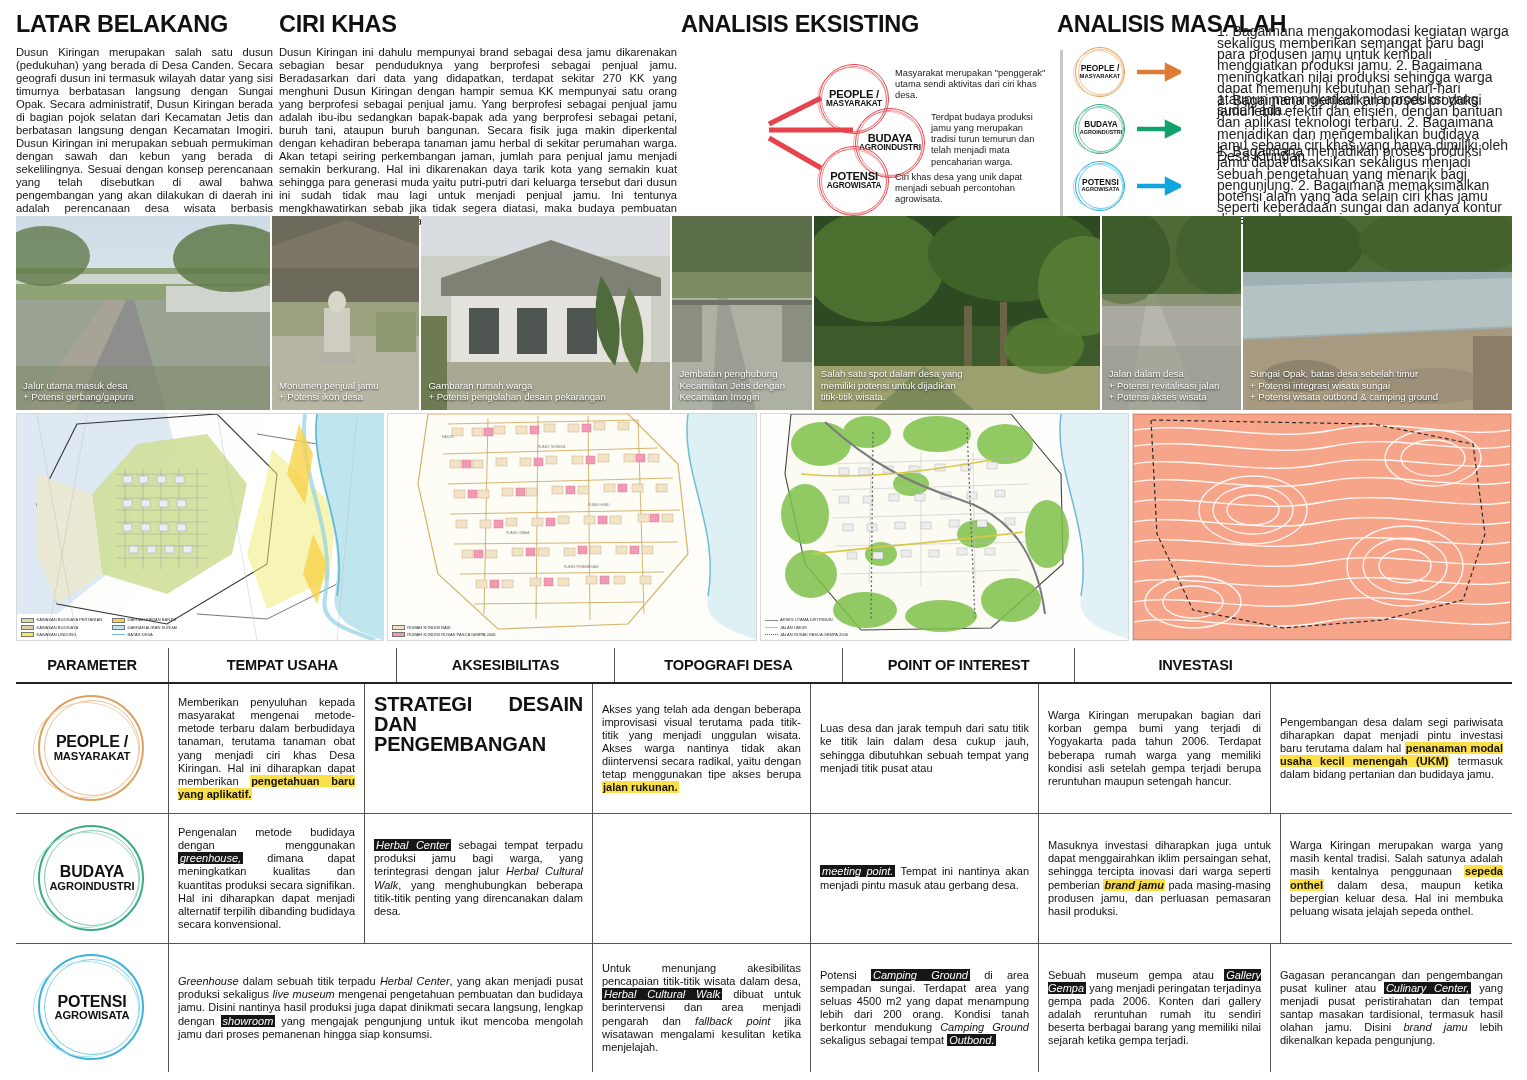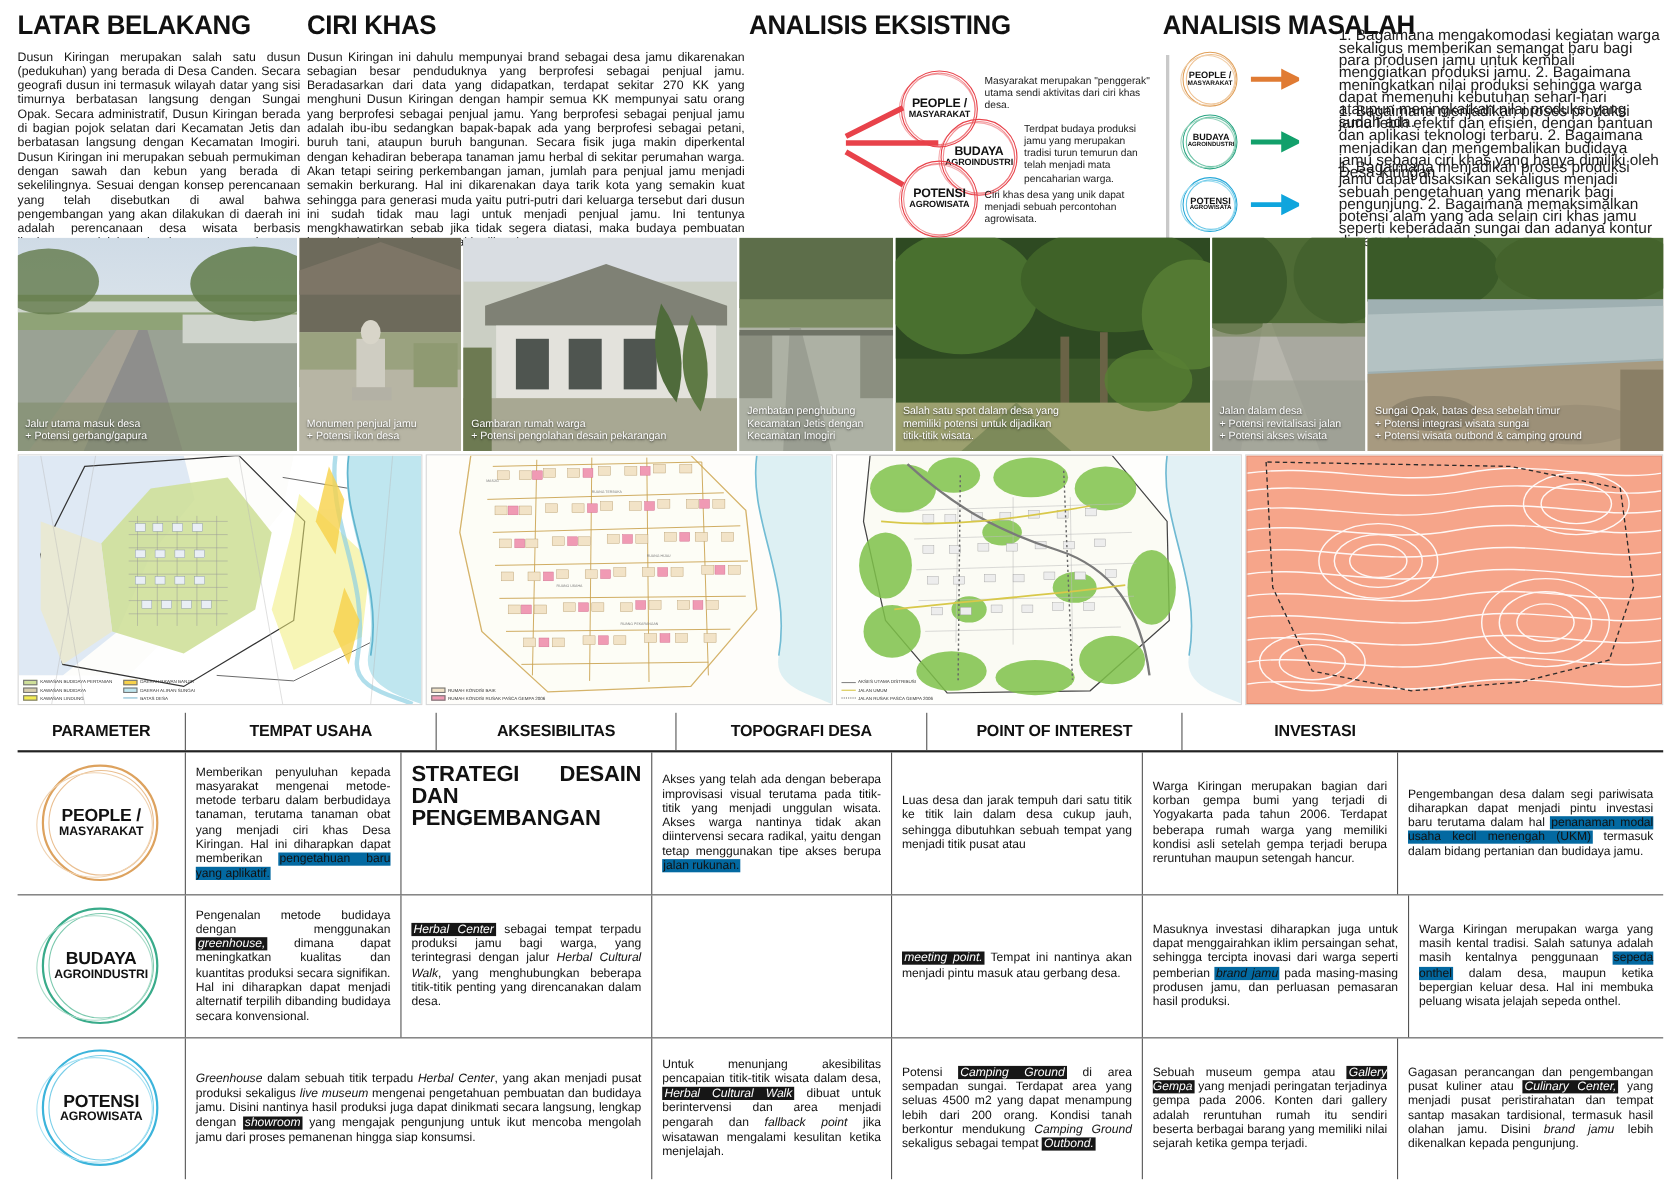--- a/index.html
+++ b/index.html
@@ -81,21 +81,21 @@
     color:#111; border-left:1.4px solid #555;
   }
   .th:first-child { border-left:none; }
   .trow { display:flex; border-bottom:1.4px solid #555; }
   .td {
     border-left:1.4px solid #555; padding:10px 9px;
     font-size:11.0px; line-height:13.1px; text-align:justify; color:#111;
   }
   .td:first-child { border-left:none; }
   .td.center-v { display:flex; align-items:center; }
-  .hl { background:#0369a1; padding:0 1px; }
+  .hl { background:#fde047; padding:0 1px;font-weight:bold; }
   .hlk { background:#161616; color:#fff; padding:0 2px; }
   .it { font-style:italic; }
   .big-strat { font-weight:bold; font-size:20px; line-height:20px; letter-spacing:-0.2px; }
 
   .pbadge { position:relative; width:128px; height:108px; margin:0 auto; }
   .pbadge .pr { position:absolute; border-radius:50%; }
   .pbadge .ptxt {
     position:absolute; left:0; top:0; width:100%; height:100%;
     display:flex; flex-direction:column; align-items:center; justify-content:center;
     font-weight:bold; line-height:1.04; color:#111; text-align:center;

